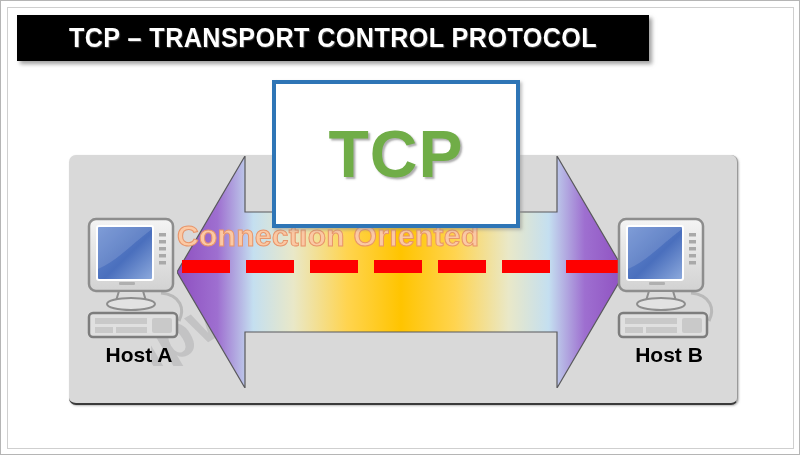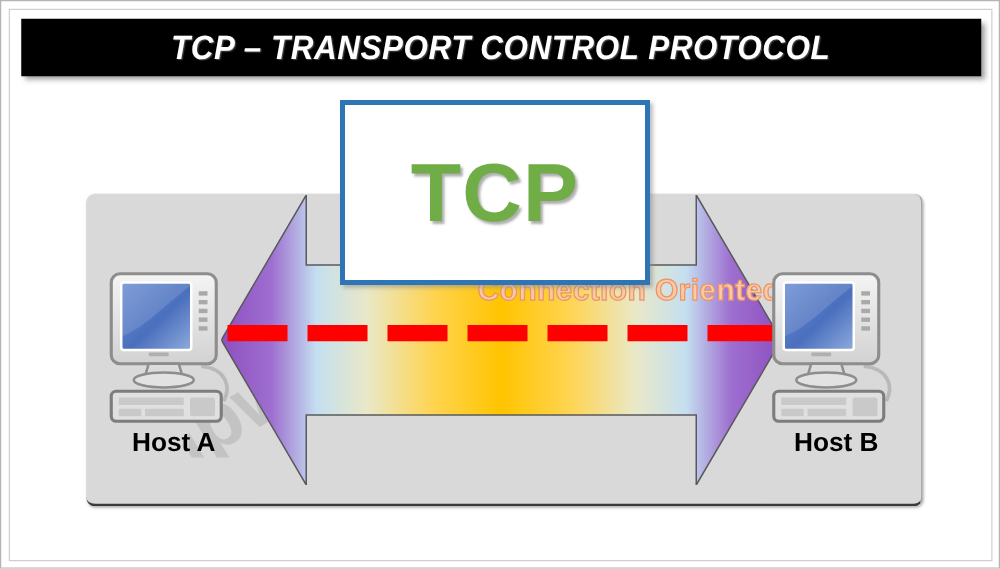--- a/index.html
+++ b/index.html
@@ -29,28 +29,27 @@
     border: 1px solid #cfcfcf;
     box-sizing: border-box;
     pointer-events: none;
   }
 
   
   .title-banner {
     position: absolute;
     left: 16px;
     top: 14px;
-    width: 768px;
+    width: 632px;
     height: 46px;
     background: #000000;
     box-shadow: 3px 3px 4px rgba(130,130,130,0.75);
     display: flex;
     align-items: center;
     justify-content: center;
-    font-style: italic;
   }
   .title-text {
     color: #ffffff;
     font-family: "Liberation Sans Narrow", "Liberation Sans", sans-serif;
     font-weight: bold;
     font-size: 27px;
     letter-spacing: 0.5px;
     transform: scaleX(0.93);
     white-space: nowrap;
     text-shadow: 1px 1px 1px rgba(90,90,90,0.8);
@@ -126,22 +125,22 @@
     text-shadow: 2px 2px 2px rgba(120,120,120,0.6);
     font-family: "Liberation Sans", sans-serif;
   }
 
   
   .conn-label {
     position: absolute;
     left: 176px;
     top: 218px;
     width: 448px;
-    text-align: right;
-    font-size: 24px;
+    text-align: left;
+    font-size: 30px;
     font-weight: bold;
     color: #fbc9a4;
     letter-spacing: 0.3px;
     white-space: nowrap;
     -webkit-text-stroke: 1px #e8956a;
     font-family: "Liberation Sans", sans-serif;
   }
 
   
   .dash-line {

